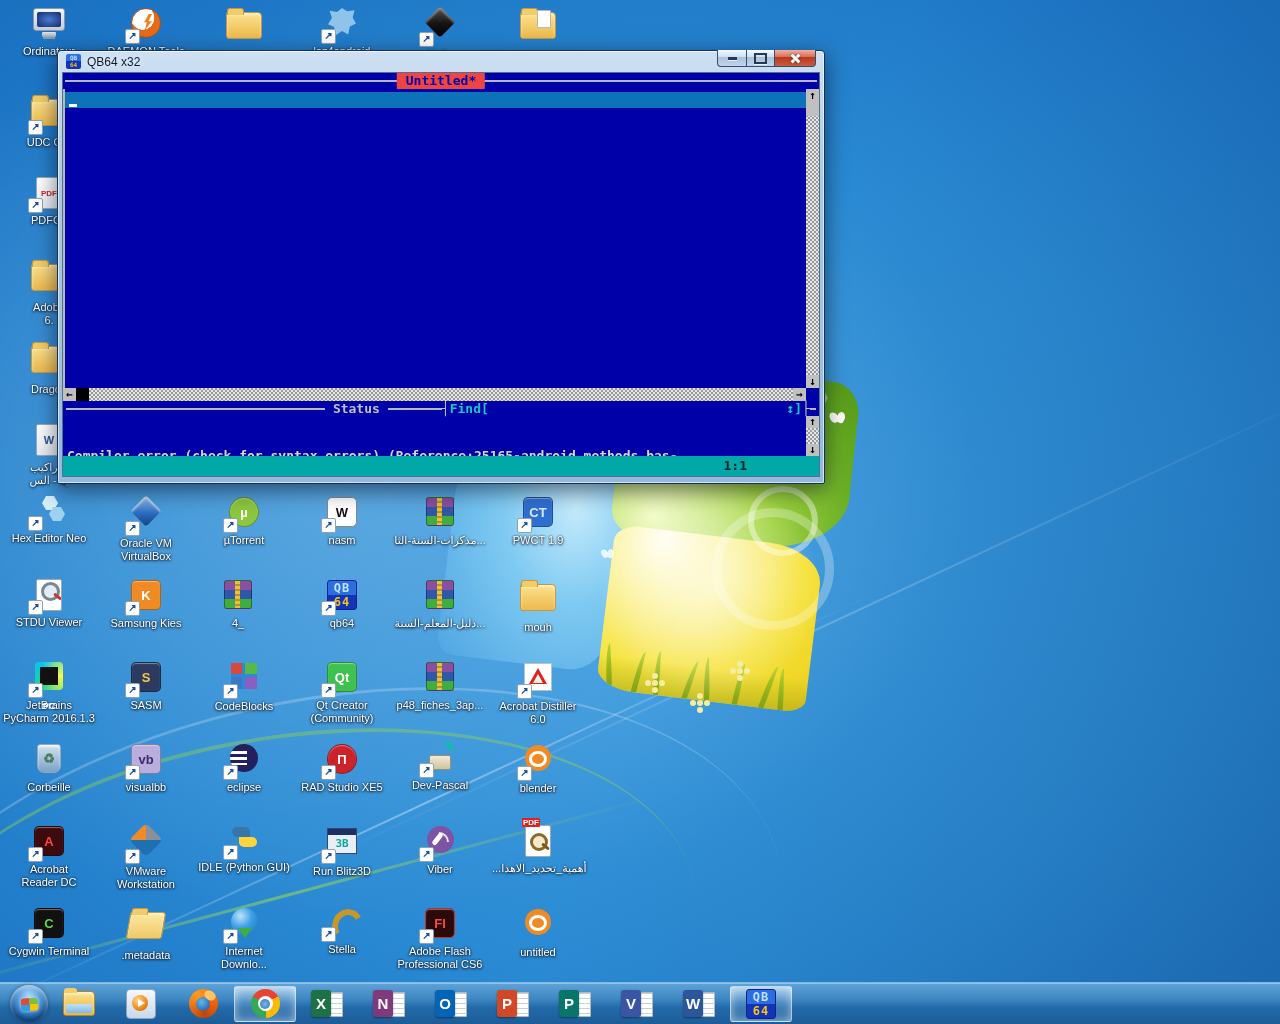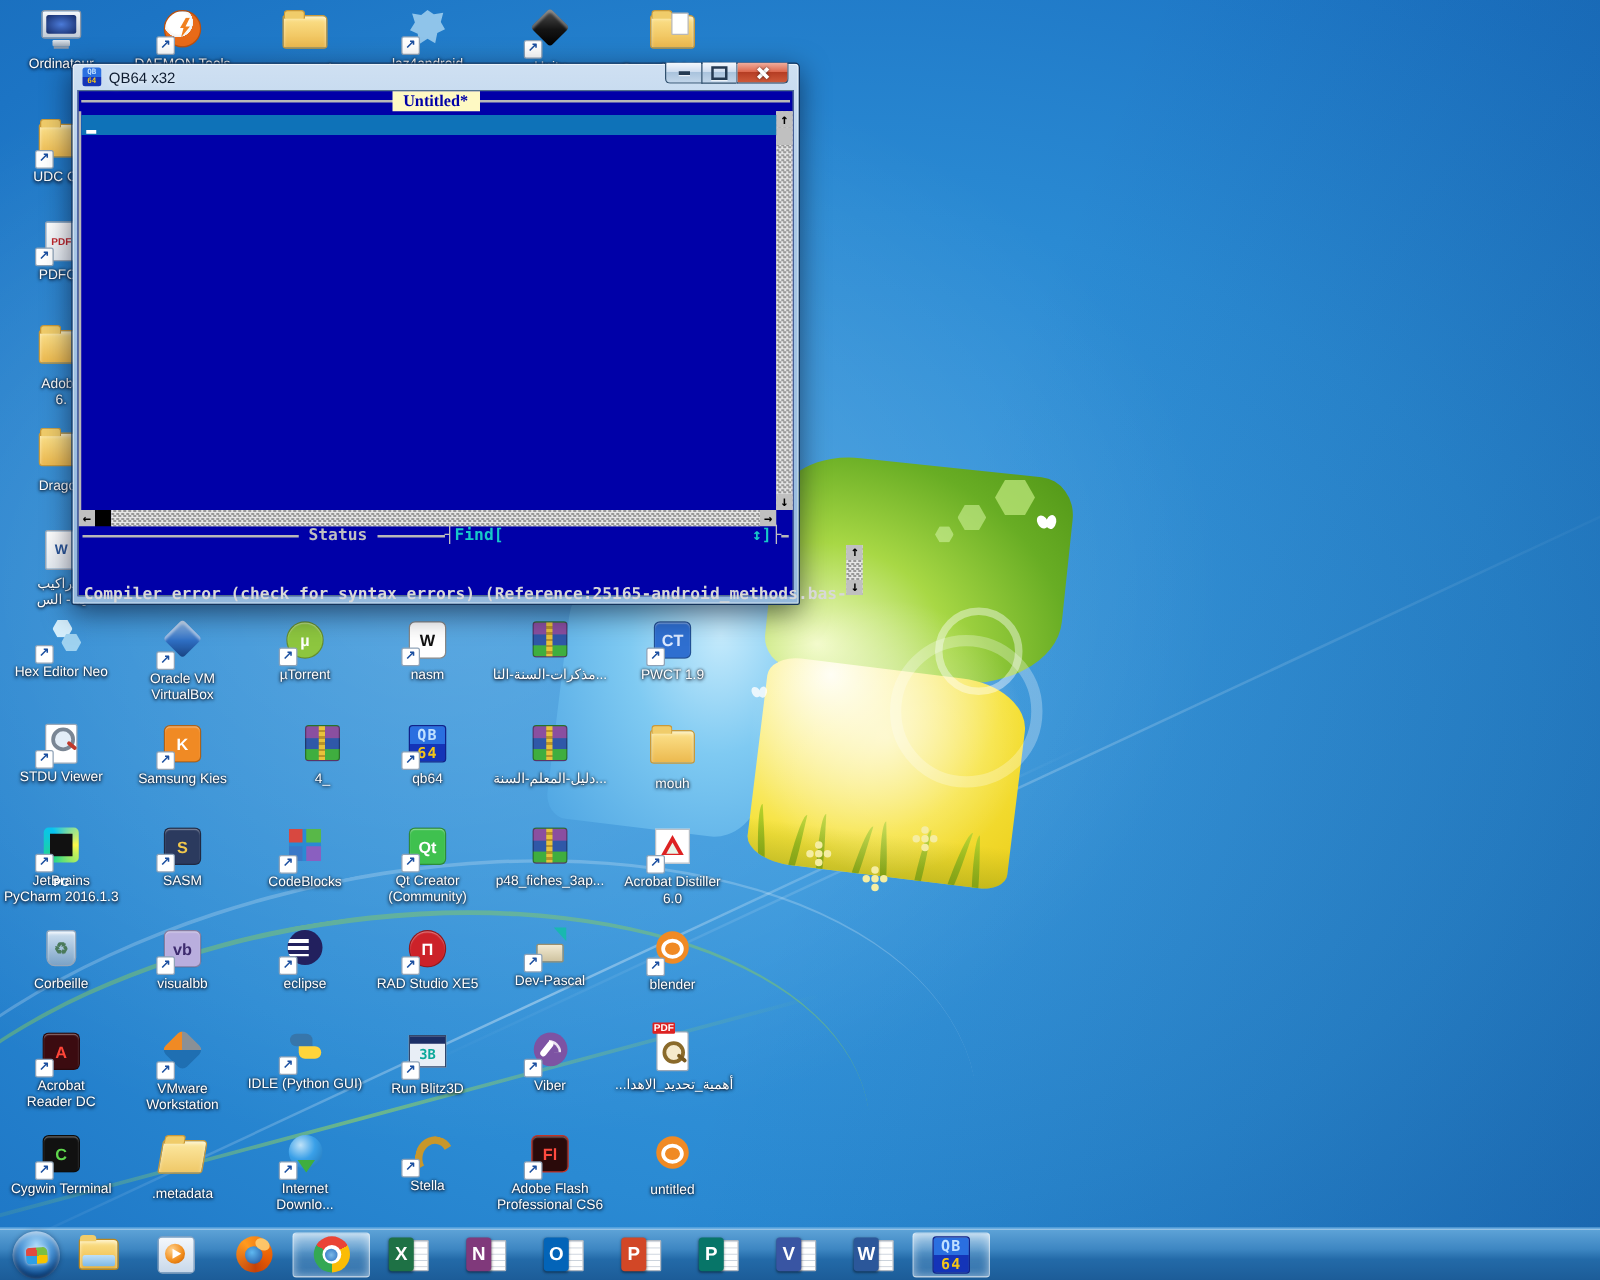--- a/index.html
+++ b/index.html
@@ -171,21 +171,21 @@
     border-right:7px solid transparent;border-top:10px solid #3fae3f;}
   .ic-stella{width:30px;height:30px;}
   .ic-stella:before{content:"";position:absolute;left:5px;top:3px;width:19px;height:22px;
     border:6px solid #c8972a;border-color:#c8972a transparent transparent #c8972a;border-radius:50%;
     transform:rotate(14deg);}
   .ic-vbox{width:22px;height:22px;margin:5px auto 0;transform:rotate(45deg);border-radius:3px;
     background:linear-gradient(135deg,#9fc6ee 0%,#2f6fc4 55%,#16407e 100%);
     box-shadow:inset 2px 2px 2px rgba(255,255,255,.5);}
 
   
-  #win{position:absolute;left:57px;top:50px;width:583px;height:434px;z-index:6;
+  #win{position:absolute;left:57px;top:50px;width:768px;height:434px;z-index:6;
     background:linear-gradient(180deg,#cfe0f2,#aac8e6 30%,#94b9dd);
     border:1px solid #15335a;border-radius:4px 4px 2px 2px;padding:0 4px 4px 4px;box-sizing:border-box;
     box-shadow:0 6px 22px rgba(0,0,20,.55), inset 0 0 0 1px rgba(255,255,255,.6);}
   #titlebar{height:21px;display:flex;align-items:center;position:relative;}
   #title-icon{width:15px;height:15px;margin-left:4px;border-radius:2px;overflow:hidden;flex:none;
     background:linear-gradient(#2a6fe0 0 50%,#1434b8 50% 100%);
     font:bold 6px/7px "DejaVu Sans Mono",monospace;text-align:center;}
   #title-icon:before{content:"QB";display:block;color:#bfe0ff;}
   #title-icon:after{content:"64";display:block;color:#f5c518;}
   #title-text{margin-left:6px;font-size:12px;color:#0e1c30;text-shadow:0 0 6px rgba(255,255,255,.9);}
@@ -205,22 +205,22 @@
   .glyph-close:before{transform:rotate(45deg);}
   .glyph-close:after{transform:rotate(-45deg);}
   #ide{height:405px;background:#0000a8;border:1px solid #51708e;box-sizing:border-box;
     display:flex;flex-direction:column;font:bold 13px/15px "DejaVu Sans Mono",monospace;color:#d8d8d8;}
   #menubar{height:20px;flex:none;background:#c6c6c6;color:#0a0a0a;display:flex;align-items:center;
     padding-left:14px;}
   .menu-item{padding:0 10px;cursor:pointer;}
   #menu-help{margin-left:auto;margin-right:8px;}
   #tabrow{height:16px;flex:none;position:relative;}
   #tabrow:before{content:"";position:absolute;left:2px;right:2px;top:7px;height:2px;background:#b8b8b8;}
-  #tab{position:absolute;left:50%;transform:translateX(-50%);top:0;background:#fef9c3;color:#0000a8;
-    padding:0 9px;height:16px;line-height:16px;font-family:Liberation Serif, serif;}
+  #tab{position:absolute;left:50%;transform:translateX(-50%);top:0;background:#ef4444;color:#0000a8;
+    padding:0 9px;height:16px;line-height:16px;}
   #editor-wrap{flex:1;display:flex;min-height:0;}
   #editor{flex:1;position:relative;border-left:2px solid #b8b8b8;}
   #curline{position:absolute;left:0;right:0;top:3px;height:16px;background:#0e72b8;}
   #cursor{position:absolute;left:4px;top:15px;width:8px;height:3px;background:#fff;}
   .chk{background-color:#dcdcdc;background-image:repeating-conic-gradient(#9a9a9a 0% 25%,#e6e6e6 0% 50%);
     background-size:4px 4px;}
   #vscroll{width:13px;flex:none;display:flex;flex-direction:column;}
   .sar{height:13px;flex:none;background:#c0c0c0;color:#000;text-align:center;font-size:11px;line-height:13px;cursor:pointer;}
   #vthumb{height:14px;background:#c0c0c0;flex:none;}
   .strack{flex:1;}
@@ -527,21 +527,21 @@
           <div class="ibox">
             <span class="ic ic-sq" style="--bg: #f08a24;">
               <span class="g" style="color: rgb(255, 255, 255);">K</span>
             </span>
             <span class="sc-arrow">↗</span>
           </div>
           <div class="ilabel">
             <div>Samsung Kies</div>
           </div>
         </div>
-        <div class="dicon" style="left: 212px; top: 578px;">
+        <div class="dicon" style="left: 192px; top: 578px;">
           <div class="ibox">
             <span class="ic ic-winrar"></span>
           </div>
           <div class="ilabel">
             <div>4_</div>
           </div>
         </div>
         <div class="dicon" style="left: 296px; top: 578px;">
           <div class="ibox">
             <span class="ic ic-qb64"></span>
@@ -862,20 +862,23 @@
       <div id="msg">
         <div id="msgtext">
           <div>Compiler error (check for syntax errors) (Reference:25165-android_methods.bas-</div>
         </div>
         <div id="mscroll" class="chk">
           <div class="sar">↑</div>
           <div class="strack"></div>
           <div class="sar">↓</div>
         </div>
       </div>
+      <div id="bottombar">
+        <span id="cursor-pos">1:1</span>
+      </div>
     </div>
   </div>
 
   <div id="taskbar">
     <div id="tb-left">
       <div id="start-orb">
         <span class="orb-flag"></span>
       </div>
     <div class="tb-slot">
           <span class="tbi tb-explorer"></span>

